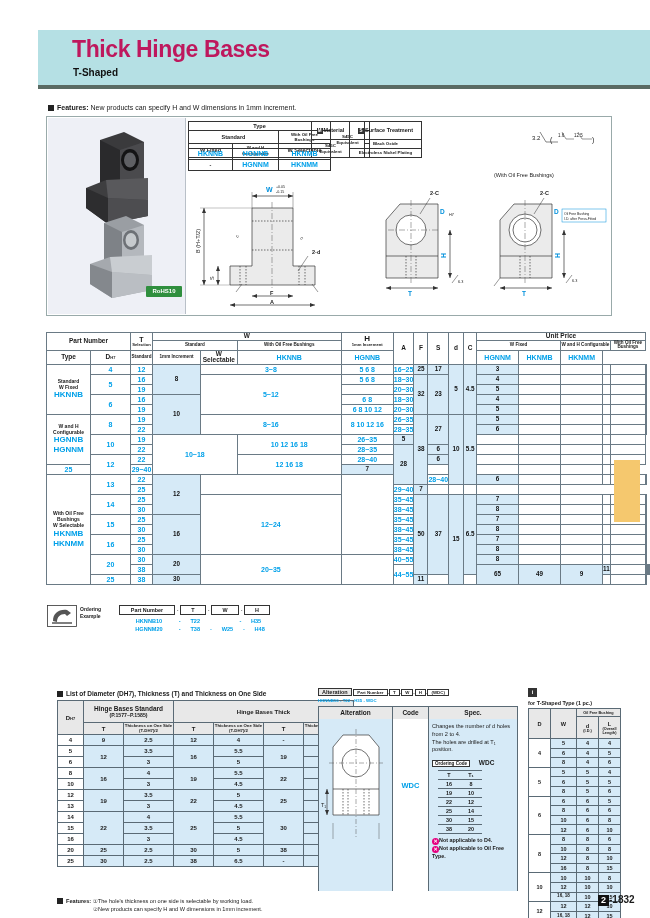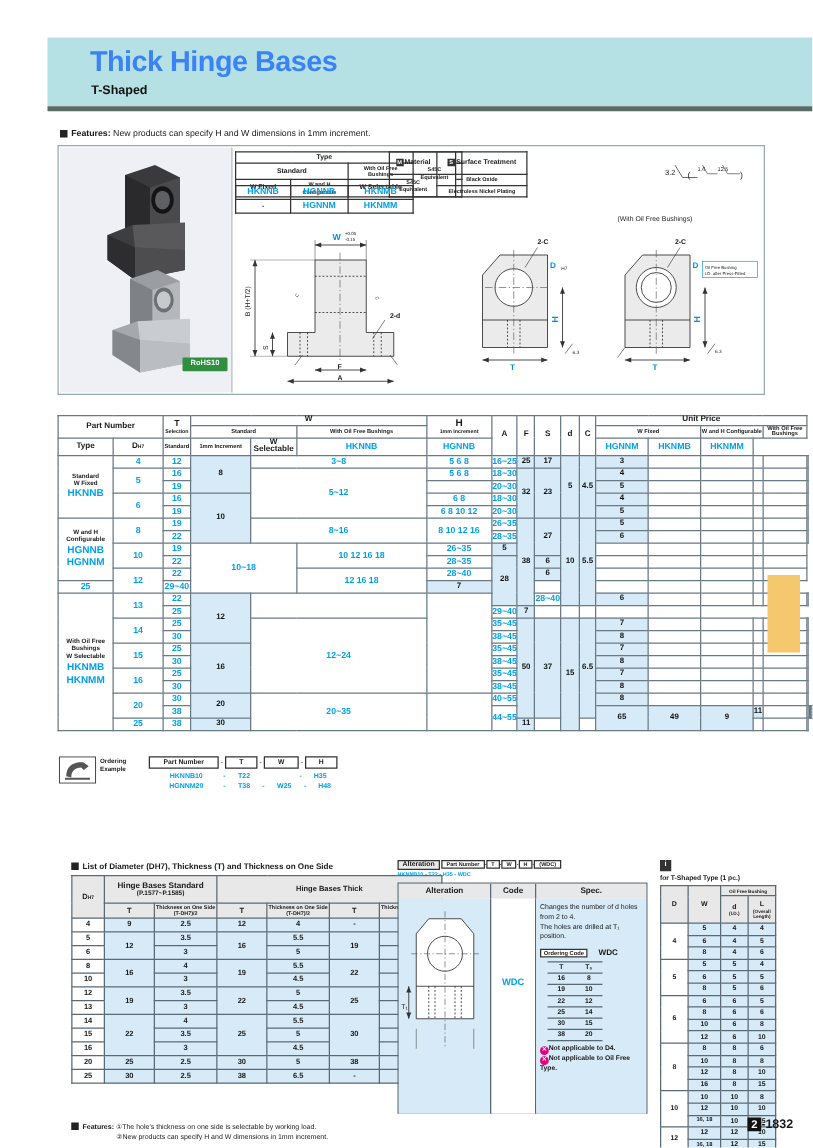--- a/index.html
+++ b/index.html
@@ -18,21 +18,21 @@
   .hdr-band {
     position:absolute; left:38px; top:30px; width:612px; height:55px;
     background:#b5e0e4;
   }
   .hdr-rule {
     position:absolute; left:38px; top:85px; width:612px; height:4px;
     background:#5a6b63;
   }
   .hdr-title {
     position:absolute; left:72px; top:36px;
-    font-size:23px; font-weight:bold; letter-spacing:-0.4px; color:#3b82f6;
+    font-size:23px; font-weight:bold; letter-spacing:-0.4px; color:#be185d;
   }
   .hdr-sub {
     position:absolute; left:73px; top:67px;
     font-size:10px; font-weight:bold; color:#111;
   }
 
   
   .feat-line { position:absolute; left:48px; top:104px; font-size:7px; font-weight:bold; }
   .sqbullet { display:inline-block; width:6px; height:6px; background:#222; margin-right:3px; vertical-align:-1px;}
   .feat-line .norm { font-weight:normal; }

